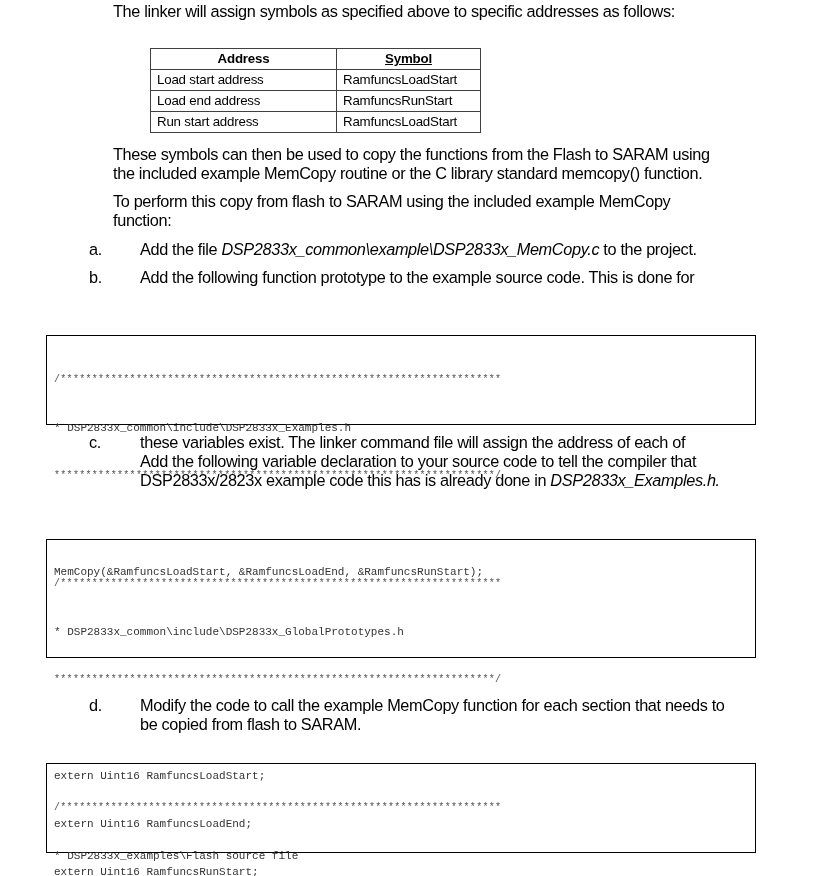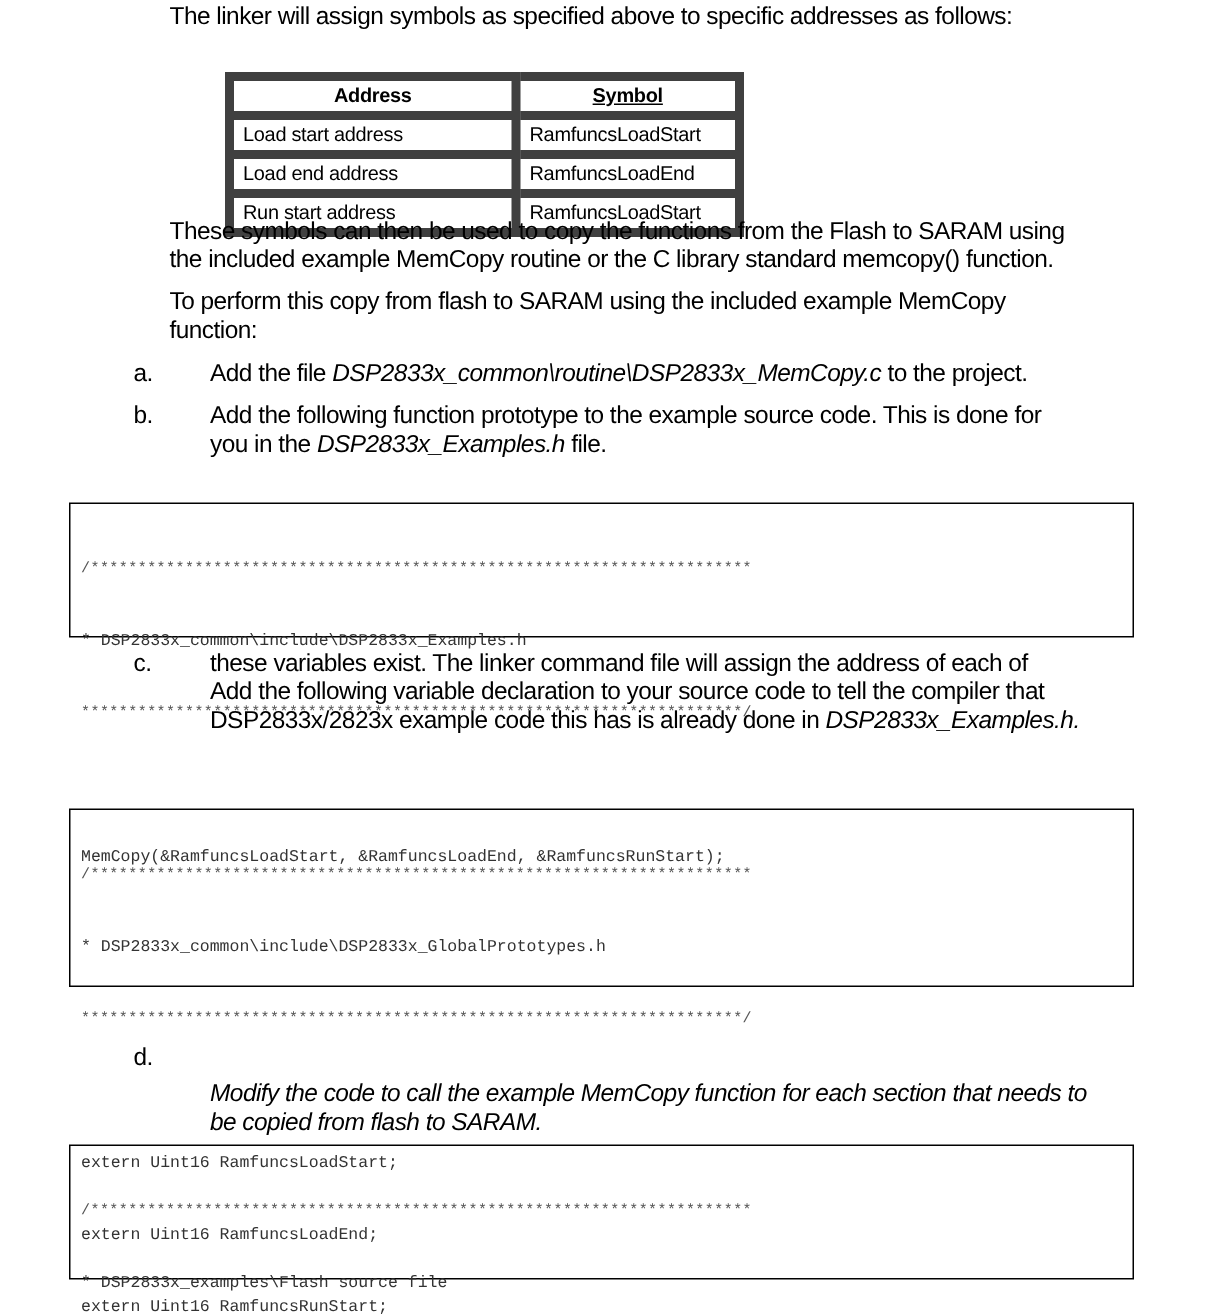--- a/index.html
+++ b/index.html
@@ -2,21 +2,21 @@
 <html><head>
 <meta charset="utf-8">
 <style>
   html, body { margin: 0; padding: 0; background: #ffffff; }
   body { width: 815px; height: 876px; position: relative; overflow: hidden; color: #000; }
   .p { position: absolute; font-family: "Liberation Sans", sans-serif; font-size: 16.3px; line-height: 19px; letter-spacing: -0.35px; margin-left: 24px; }
   .p i { font-style: italic; }
   .lbl { position: absolute; font-family: "Liberation Sans", sans-serif; font-size: 16.3px; line-height: 19px; letter-spacing: -0.35px; }
 
   table.sym { position: absolute; left: 150px; top: 48px; border-collapse: collapse; font-family: "Liberation Sans", sans-serif; font-size: 13.3px; letter-spacing: -0.2px; }
-  table.sym th, table.sym td { border: 6px solid #404040; height: 20px; padding: 0 6px; line-height: 20px; }
+  table.sym th, table.sym td { border: 1px solid #404040; height: 20px; padding: 0 6px; line-height: 20px; }
   table.sym th { font-weight: bold; text-align: center; }
   table.sym td.a { width: 173px; text-align: left; margin-left: 40px; }
   table.sym td.s { width: 131px; text-align: left; margin-left: 37px; }
   table.sym th.a { width: 173px; }
   table.sym th.s { width: 131px; text-decoration: underline; }
 
   .code { position: absolute; left: 46px; width: 710px; border: 1.5px solid #000; box-sizing: border-box; font-family: "Liberation Mono", monospace; font-size: 11px; line-height: 16px; color: #333; padding: 4px 0 0 7px; white-space: pre; }
   .code .ln { display: block; height: 16px; }
   .code .stars { color: #555; letter-spacing: 0.3px; font-size: 10px; }
 </style>
@@ -30,46 +30,45 @@
       <tr>
     <th class="a">Address</th>
     <th class="s">Symbol</th>
   </tr>
   <tr>
     <td class="a">Load start address</td>
     <td class="s">RamfuncsLoadStart</td>
   </tr>
   <tr>
     <td class="a">Load end address</td>
-    <td class="s">RamfuncsLoadEnd</td>
+    <td class="s">RamfuncsRunStart</td>
   </tr>
   <tr>
     <td class="a">Run start address</td>
     <td class="s">RamfuncsLoadStart</td>
   </tr>
 </tbody>
   </table>
 
 <div class="p" style="left:89px; top:145px;">
   <div>These symbols can then be used to copy the functions from the Flash to SARAM using</div>
   <div>the included example MemCopy routine or the C library standard memcopy() function.</div>
 </div>
 
 <div class="p" style="left:89px; top:192px;">
   <div>To perform this copy from flash to SARAM using the included example MemCopy</div>
   <div>function:</div>
 </div>
 
 <div class="lbl" style="left:89px; top:240px;">a.</div>
-<div class="p" style="left:116px; top:240px;"><span>Add the file </span><i>DSP2833x_common\routine\DSP2833x_MemCopy.c</i><span> to the project.</span></div>
+<div class="p" style="left:116px; top:240px;"><span>Add the file </span><i>DSP2833x_common\example\DSP2833x_MemCopy.c</i><span> to the project.</span></div>
 
 <div class="lbl" style="left:89px; top:268px;">b.</div>
 <div class="p" style="left:116px; top:268px;">
   <div>Add the following function prototype to the example source code.  This is done for</div>
-  <div><span>you in  the </span><i>DSP2833x_Examples.h</i><span> file.</span></div>
 </div>
 
 <div class="code" style="top:335px; height:90px;">
   <span class="ln stars">/**********************************************************************</span>
   <span class="ln">* DSP2833x_common\include\DSP2833x_Examples.h</span>
   <span class="ln stars">**********************************************************************/</span>
   <span class="ln"></span>
   <span class="ln">MemCopy(&amp;RamfuncsLoadStart, &amp;RamfuncsLoadEnd, &amp;RamfuncsRunStart);</span>
 </div>
 
@@ -84,21 +83,21 @@
   <span class="ln stars">/**********************************************************************</span>
   <span class="ln">* DSP2833x_common\include\DSP2833x_GlobalPrototypes.h</span>
   <span class="ln stars">**********************************************************************/</span>
   <span class="ln"></span>
   <span class="ln">extern Uint16 RamfuncsLoadStart;</span>
   <span class="ln">extern Uint16 RamfuncsLoadEnd;</span>
   <span class="ln">extern Uint16 RamfuncsRunStart;</span>
 </div>
 
 <div class="lbl" style="left:89px; top:696px;">d.</div>
-<div class="p" style="left:116px; top:720px;font-style:italic;">
+<div class="p" style="left:116px; top:696px;">
   <div>Modify the code to call the example MemCopy function for each section that needs to</div>
   <div>be copied from flash to SARAM.</div>
 </div>
 
 <div class="code" style="top:763px; height:90px;">
   <span class="ln stars">/**********************************************************************</span>
   <span class="ln">* DSP2833x_examples\Flash source file</span>
   
   
   

